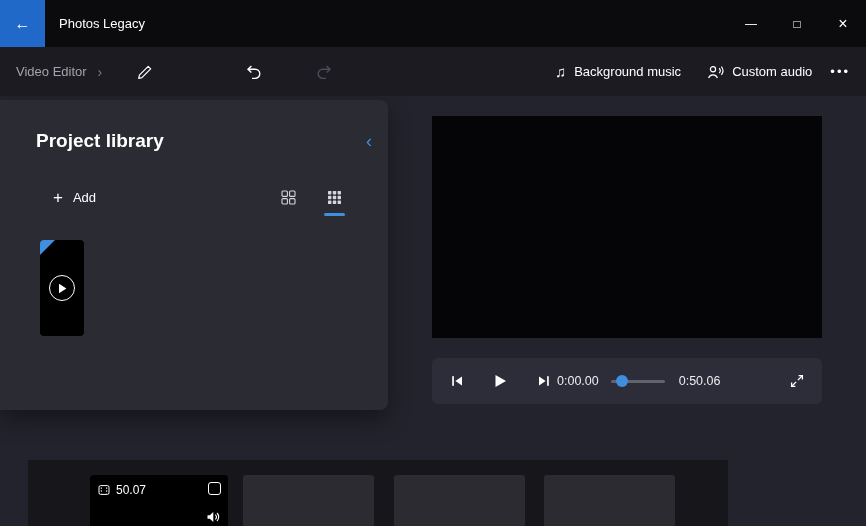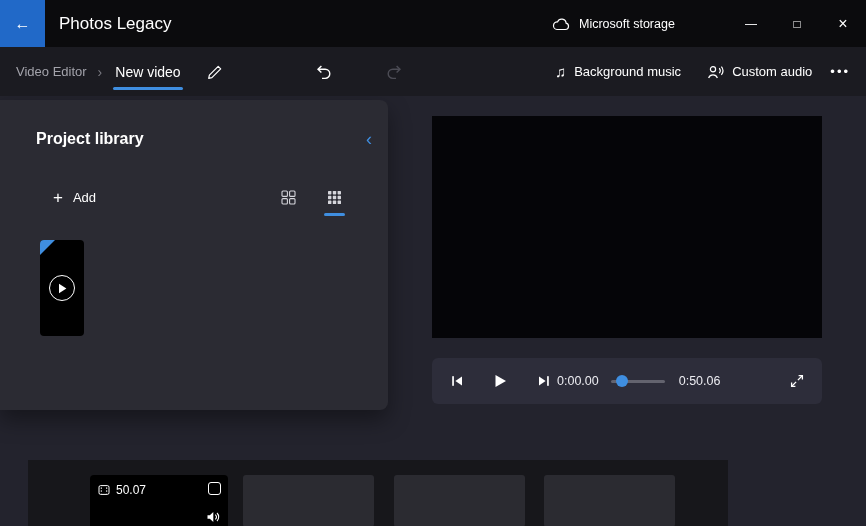--- a/index.html
+++ b/index.html
@@ -3,21 +3,21 @@
 <meta charset="utf-8">
 <style>
   * { box-sizing: border-box; margin: 0; padding: 0; }
   html,body { width:866px; height:526px; background:#101014; }
   body { font-family:"Liberation Sans","DejaVu Sans",sans-serif; color:#fff; overflow:hidden; }
   .app { position:relative; width:866px; height:526px; background:#23232d; overflow:hidden; }
 
   
   .titlebar { position:absolute; top:0; left:0; width:866px; height:47px; background:#0b0b0d; display:flex; align-items:center; z-index:5; }
   .back-btn { width:45px; height:47px; border:none; background:var(--back-button,#2169c8); color:#fff; font-size:16px; cursor:pointer; display:flex; align-items:center; justify-content:center; }
-  .app-title { margin-left:14px; font-size:17px; color:#fff; }
+  .app-title { margin-left:14px; font-size:13px; color:#fff; }
   .storage { position:absolute; left:552px; top:0; height:47px; display:flex; align-items:center; gap:9px; font-size:12.5px; color:#fff; }
   .win-controls { position:absolute; right:0; top:0; height:47px; display:flex; }
   .win-controls button { width:46px; height:47px; background:transparent; border:none; color:#fff; display:flex; align-items:center; justify-content:center; cursor:pointer; }
   .win-min { font-size:12px; }
   .win-max { font-size:12px; }
   .win-close { font-size:16px; }
 
   
   .toolbar { position:absolute; top:47px; left:0; width:866px; height:49px; background:#1b1b21; display:flex; align-items:center; padding:0 16px; z-index:4; }
   .breadcrumb { font-size:13px; color:#a3a3ab; cursor:pointer; }
@@ -32,21 +32,21 @@
   .tb-right { margin-left:auto; display:flex; align-items:center; }
   .tb-item { display:flex; align-items:center; gap:8px; font-size:13px; color:#fff; cursor:pointer; background:transparent; border:none; }
   .custom-audio { margin-left:26px; }
   .music-note { font-size:15px; line-height:1; }
   .finish-annot { margin-left:24px; border:2px solid var(--annotation,#e02a2a); padding:6px 11px; display:flex; align-items:center; }
   .more-btn { margin-left:18px; font-size:13px; letter-spacing:2px; color:#fff; background:none; border:none; cursor:pointer; }
 
   
   .panel { position:absolute; top:100px; left:0; width:388px; height:310px; background:#2b2b33; border-radius:0 8px 8px 0; box-shadow:0 10px 22px rgba(0,0,0,.38); z-index:2; }
   .panel-header { position:absolute; top:30px; left:36px; right:16px; display:flex; align-items:center; justify-content:space-between; }
-  .panel-title { font-size:16px; font-weight:bold; color:#fff; }
+  .panel-title { font-size:19px; font-weight:bold; color:#fff; }
   .collapse { color:var(--accent,#3f8ee0); font-size:18px; line-height:1; background:none; border:none; cursor:pointer; }
   .add-row { position:absolute; top:88px; left:53px; right:44px; display:flex; align-items:center; }
   .add-btn { display:flex; align-items:center; gap:10px; font-size:13px; color:#fff; background:none; border:none; cursor:pointer; }
   .plus { font-size:17px; font-weight:normal; line-height:1; }
   .view-toggles { margin-left:auto; display:flex; gap:27px; }
   .view-btn { position:relative; background:none; border:none; color:#d6d6dc; cursor:pointer; display:flex; padding:2px; }
   .view-btn.active::after { content:""; position:absolute; left:-1px; right:-1px; bottom:-9px; height:3px; border-radius:2px; background:var(--accent,#3f8ee0); }
   .lib-thumb { position:absolute; top:140px; left:40px; width:44px; height:96px; background:#000; border-radius:4px; cursor:pointer; }
   .thumb-fold { position:absolute; top:0; left:0; width:0; height:0; border-top:15px solid var(--accent,#3f8ee0); border-right:15px solid transparent; border-top-left-radius:4px; }
   .thumb-play { position:absolute; top:50%; left:50%; transform:translate(-50%,-50%); width:26px; height:26px; border:1.5px solid #fff; border-radius:50%; background:rgba(0,0,0,.35); display:flex; align-items:center; justify-content:center; }
@@ -80,46 +80,37 @@
 <body>
 
 <div class="app">
 
   <header class="titlebar">
     <button class="back-btn">
       <span>←</span>
     </button>
     <span class="app-title">Photos Legacy</span>
 
-    <div class="storage">
-      <span>
-        <svg width="18" height="14" viewBox="0 0 18 14">
-            <path d="M5 12.5h8.2a3.2 3.2 0 0 0 .9-6.3A4.4 4.4 0 0 0 5.6 4.9 3.6 3.6 0 0 0 5 12.5Z" fill="none" stroke="#fff" stroke-width="1.2"></path>
-          </svg>
-      </span>
-      <span>Microsoft storage</span>
-    </div>
 
     <div class="win-controls">
       <button class="win-min">
           <span>—</span>
         </button>
       <button class="win-max">
           <span>□</span>
         </button>
       <button class="win-close">
           <span>×</span>
         </button>
     </div>
   </header>
 
   <div class="toolbar">
     <span class="breadcrumb">Video Editor</span>
     <span class="crumb-sep">›</span>
-    <span class="tab">New video</span>
 
     <button class="icon-btn edit-btn">
       <svg width="16" height="16" viewBox="0 0 16 16">
           <path d="M11.2 2.3l2.5 2.5-8.8 8.8-3.2.7.7-3.2z" fill="none" stroke="currentColor" stroke-width="1.2" stroke-linejoin="round"></path>
         </svg>
     </button>
 
     <button class="icon-btn undo-btn">
       <svg width="17" height="17" viewBox="0 0 17 17">
           <path d="M3.2 6.2h7a4.6 4.6 0 0 1 0 9.2H7" fill="none" stroke="currentColor" stroke-width="1.4"></path>

